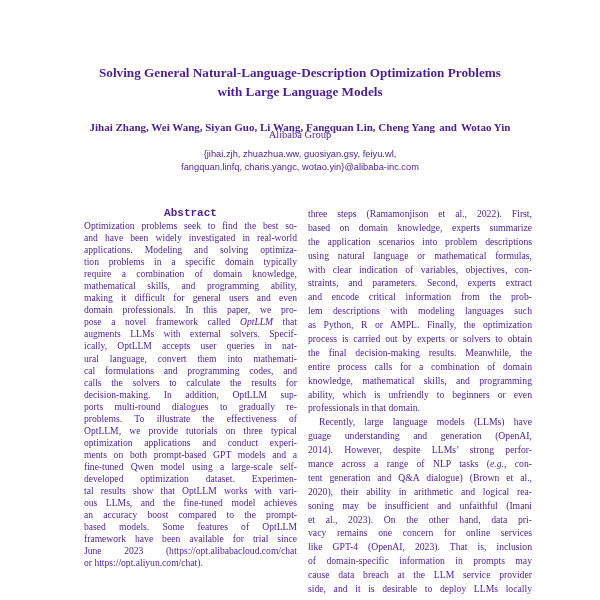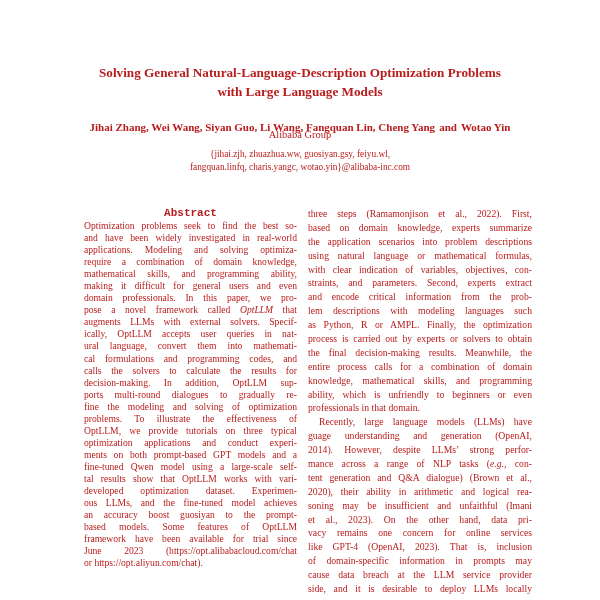--- a/index.html
+++ b/index.html
@@ -1,37 +1,37 @@
 <!DOCTYPE html>
 <html><head>
 <meta charset="utf-8">
 <style>
   * { margin:0; padding:0; box-sizing:border-box; }
   html,body { background:#ffffff; }
   body { width:600px; height:600px; font-family:"Liberation Serif", serif; }
   .page {
     position:relative; width:600px; height:600px;
-    background:#ffffff; color:#b91c1c; overflow:hidden;
+    background:#ffffff; color:#4c1d95; overflow:hidden;
   }
   .title {
     position:absolute; top:63px; left:30px; width:540px;
     text-align:center; font-weight:bold; font-size:13.2px; line-height:19px;
   }
   .authors {
     position:absolute; top:120px; left:20px; width:560px;
     text-align:center; font-size:11px; font-weight:bold; line-height:14px;
   }
   .authors .conj { font-weight:bold; padding:0 4px; }
   .affiliation {
     position:absolute; top:128px; left:20px; width:560px;
     text-align:center; font-size:10.5px; line-height:14px;
   }
   .emails {
     position:absolute; top:148px; left:0; width:600px; text-align:center;
-    font-family:Liberation Serif, serif; font-size:9.3px; line-height:12.6px;
+    font-family:Liberation Sans, sans-serif; font-size:9.3px; line-height:12.6px;
   }
   .col-left { position:absolute; left:84px; top:206px; width:213px; }
   .abstract-heading {
     text-align:center; font-weight:bold; font-size:11px;
     line-height:14px; font-family:Liberation Mono, monospace;
   }
   .col-right { position:absolute; left:308px; top:207px; width:224px; }
   .line {
     text-align:justify; text-align-last:justify; overflow:hidden;
   }
@@ -58,42 +58,42 @@
     <div>{jihai.zjh, zhuazhua.ww, guosiyan.gsy, feiyu.wl,</div>
     <div>fangquan.linfq, charis.yangc, wotao.yin}@alibaba-inc.com</div>
   </div>
 
   <div class="col-left">
     <div class="abstract-heading">Abstract</div>
     <div>
         <div class="line">Optimization problems seek to find the best so-</div>
         <div class="line">and have been widely investigated in real-world</div>
         <div class="line">applications. Modeling and solving optimiza-</div>
+        <div class="line">tion problems in a specific domain typically</div>
         <div class="line">require a combination of domain knowledge,</div>
         <div class="line">mathematical skills, and programming ability,</div>
         <div class="line">making it difficult for general users and even</div>
         <div class="line">domain professionals. In this paper, we pro-</div>
         <div class="line">pose a novel framework called <i>OptLLM</i> that</div>
         <div class="line">augments LLMs with external solvers. Specif-</div>
         <div class="line">ically, OptLLM accepts user queries in nat-</div>
         <div class="line">ural language, convert them into mathemati-</div>
         <div class="line">cal formulations and programming codes, and</div>
         <div class="line">calls the solvers to calculate the results for</div>
         <div class="line">decision-making. In addition, OptLLM sup-</div>
         <div class="line">ports multi-round dialogues to gradually re-</div>
-        <div class="line">fine the modeling and solving of optimization</div>
         <div class="line">problems. To illustrate the effectiveness of</div>
         <div class="line">OptLLM, we provide tutorials on three typical</div>
         <div class="line">optimization applications and conduct experi-</div>
         <div class="line">ments on both prompt-based GPT models and a</div>
         <div class="line">fine-tuned Qwen model using a large-scale self-</div>
+        <div class="line">developed optimization dataset. Experimen-</div>
         <div class="line">tal results show that OptLLM works with vari-</div>
-        <div class="line">developed optimization dataset. Experimen-</div>
         <div class="line">ous LLMs, and the fine-tuned model achieves</div>
-        <div class="line">an accuracy boost guosiyan to the prompt-</div>
+        <div class="line">an accuracy boost compared to the prompt-</div>
         <div class="line">based models. Some features of OptLLM</div>
         <div class="line">framework have been available for trial since</div>
         <div class="line">June 2023 (https://opt.alibabacloud.com/chat</div>
         <div class="line end">or https://opt.aliyun.com/chat).</div>
       </div>
   </div>
 
   <div class="col-right">
     <div>
         <div class="line">three steps (Ramamonjison et al., 2022). First,</div>

